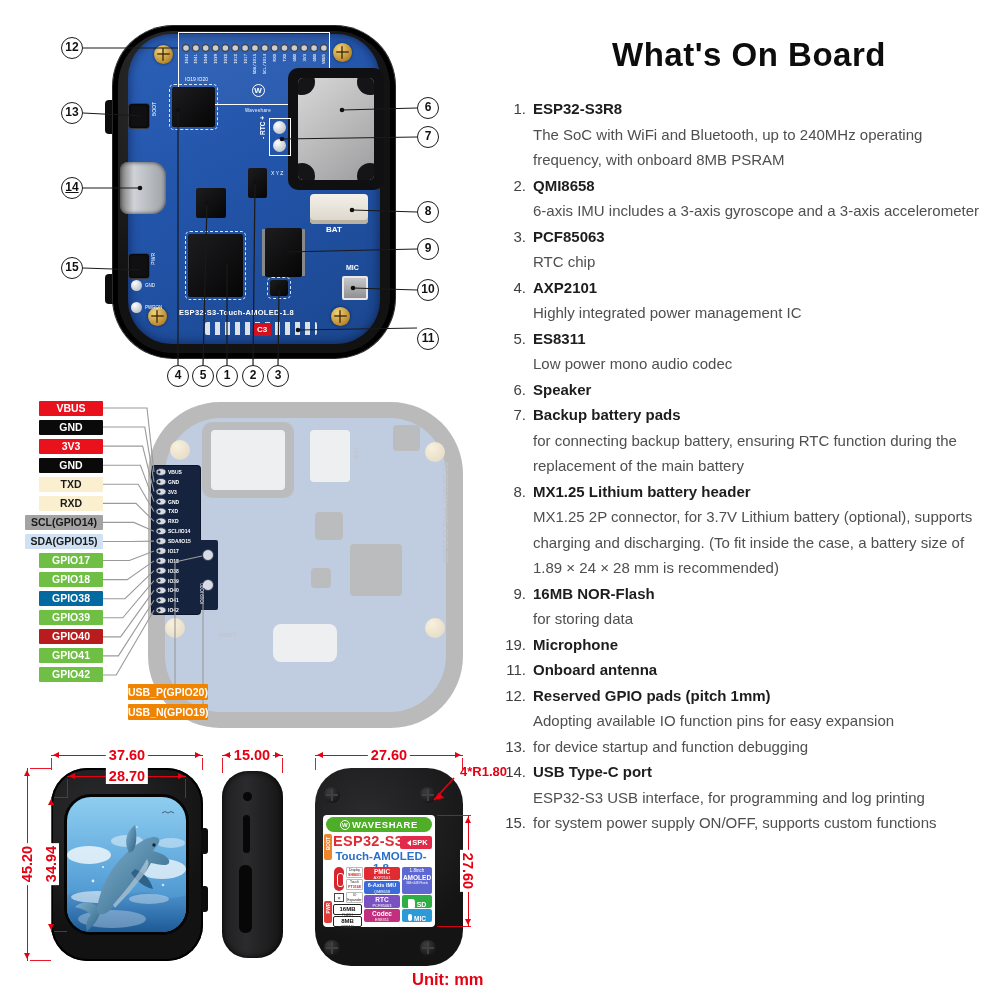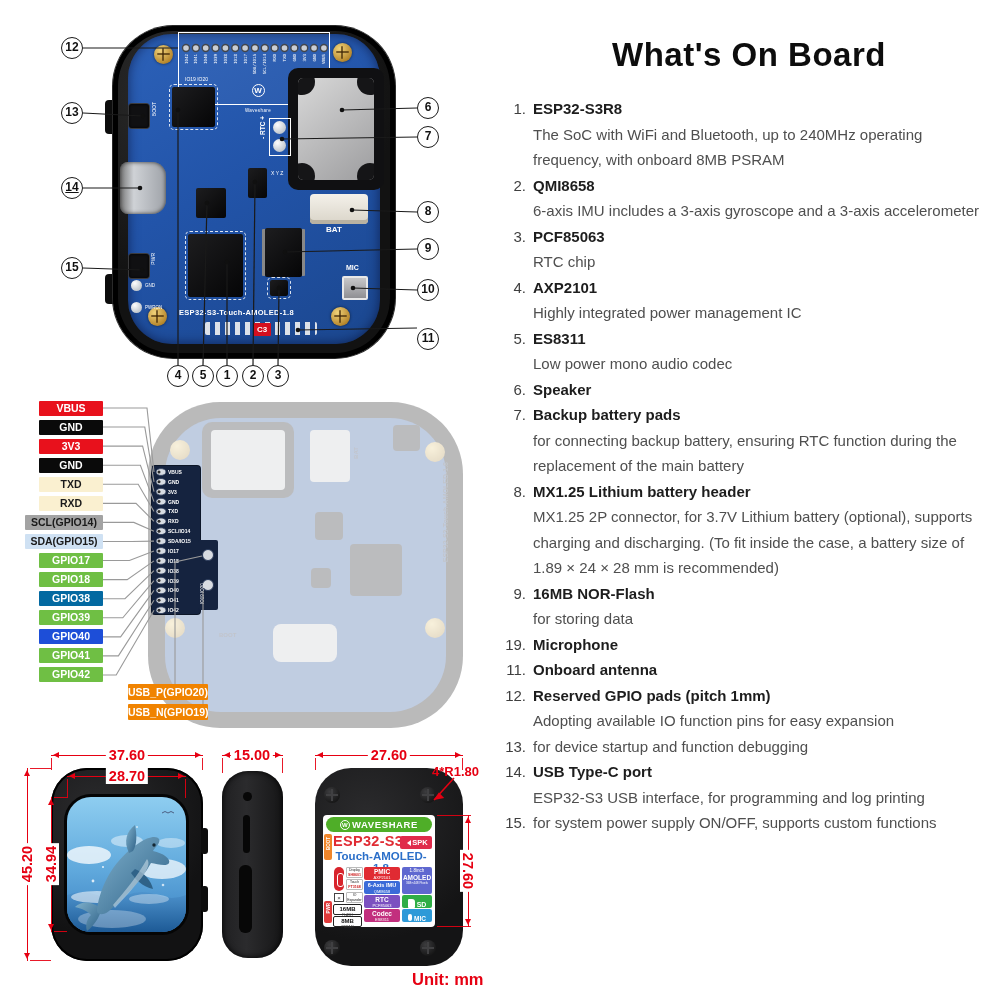--- a/index.html
+++ b/index.html
@@ -103,21 +103,21 @@
   .dimh{position:absolute;height:0;border-top:1.4px solid var(--red);}
   .dimh::before{content:"";position:absolute;left:-1px;top:-4.2px;border:3px solid transparent;border-right:6px solid var(--red);}
   .dimh::after{content:"";position:absolute;right:-1px;top:-4.2px;border:3px solid transparent;border-left:6px solid var(--red);}
   .dimv{position:absolute;width:0;border-left:1.4px solid var(--red);}
   .dimv::before{content:"";position:absolute;top:-1px;left:-4.2px;border:3px solid transparent;border-bottom:6px solid var(--red);}
   .dimv::after{content:"";position:absolute;bottom:-1px;left:-4.2px;border:3px solid transparent;border-top:6px solid var(--red);}
   .dimtext{position:absolute;background:#fff;color:var(--red);font-size:14.5px;font-weight:600;padding:0 3px;white-space:nowrap;transform:translate(-50%,-50%);z-index:2;}
   .dimtext.rotl{transform:translate(-50%,-50%) rotate(-90deg);}
   .dimtext.rotr{transform:translate(-50%,-50%) rotate(90deg);}
   .extline{position:absolute;background:var(--red);opacity:.9;}
-  #radius-note{position:absolute;color:var(--red);font-size:13px;font-weight:600;white-space:nowrap;z-index:2;}
+  #radius-note{position:absolute;color:var(--red);font-size:13px;font-weight:600;white-space:nowrap;z-index:2;margin-left:28px;}
   #unit-label{position:absolute;color:var(--red);font-size:16.5px;font-weight:600;white-space:nowrap;}
 </style>
 </head>
 <body>
 
 <div id="right-col">
   <h1 id="page-title">What's On Board</h1>
   <div id="wob-list">
       <div class="wob-item">
         <span class="wob-num">1.</span>
@@ -458,21 +458,21 @@
     <div class="pin-label" style="left: 24px; top: 46.64px; width: 64px; background: rgb(232, 17, 28);">3V3</div>
     <div class="pin-label" style="left: 24px; top: 65.71px; width: 64px; background: rgb(10, 10, 10);">GND</div>
     <div class="pin-label" style="left: 24px; top: 84.78px; width: 64px; background: rgb(250, 240, 208); color: rgb(26, 26, 26);">TXD</div>
     <div class="pin-label" style="left: 24px; top: 103.85px; width: 64px; background: rgb(250, 240, 208); color: rgb(26, 26, 26);">RXD</div>
     <div class="pin-label" style="left: 10px; top: 122.92px; width: 78px; background: #a3a3a3; color: rgb(26, 26, 26);">SCL(GPIO14)</div>
     <div class="pin-label" style="left: 10px; top: 141.99px; width: 78px; background: rgb(207, 225, 243); color: rgb(26, 26, 26);">SDA(GPIO15)</div>
     <div class="pin-label" style="left: 24px; top: 161.06px; width: 64px; background: rgb(111, 191, 68);">GPIO17</div>
     <div class="pin-label" style="left: 24px; top: 180.13px; width: 64px; background: rgb(111, 191, 68);">GPIO18</div>
     <div class="pin-label" style="left: 24px; top: 199.2px; width: 64px; background: #0369a1;">GPIO38</div>
     <div class="pin-label" style="left: 24px; top: 218.27px; width: 64px; background: rgb(111, 191, 68);">GPIO39</div>
-    <div class="pin-label" style="left: 24px; top: 237.34px; width: 64px; background: #1d4ed8;">GPIO40</div>
+    <div class="pin-label" style="left: 24px; top: 237.34px; width: 64px; background: #b91c1c;">GPIO40</div>
     <div class="pin-label" style="left: 24px; top: 256.41px; width: 64px; background: rgb(111, 191, 68);">GPIO41</div>
     <div class="pin-label" style="left: 24px; top: 275.48px; width: 64px; background: rgb(111, 191, 68);">GPIO42</div>
   </div>
 
 <div id="figC">
 
   <div class="watch" style="left:41px;top:28px;width:152px;height:193px;">
     <div class="side-btn" style="right:-5px;top:60px;"></div>
     <div class="side-btn" style="right:-5px;top:118px;"></div>
     <div class="screen">

